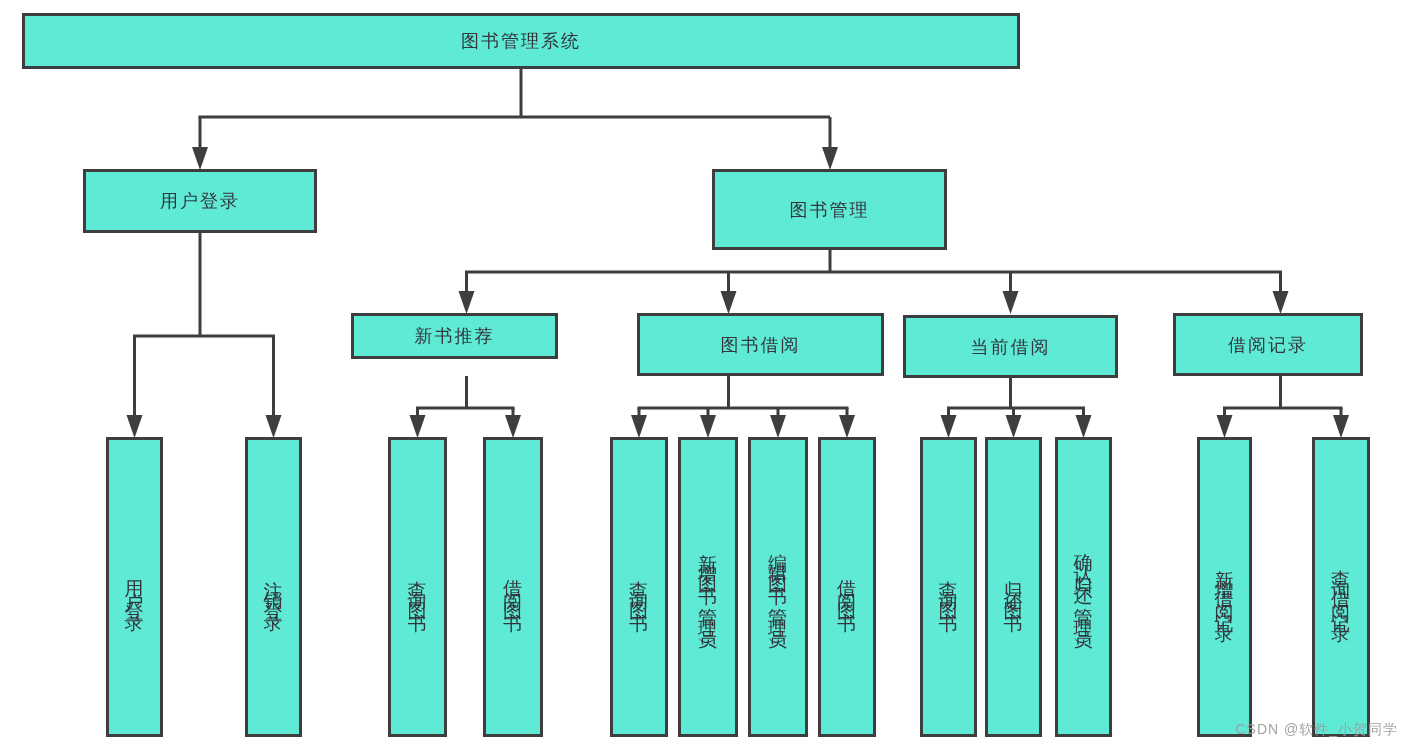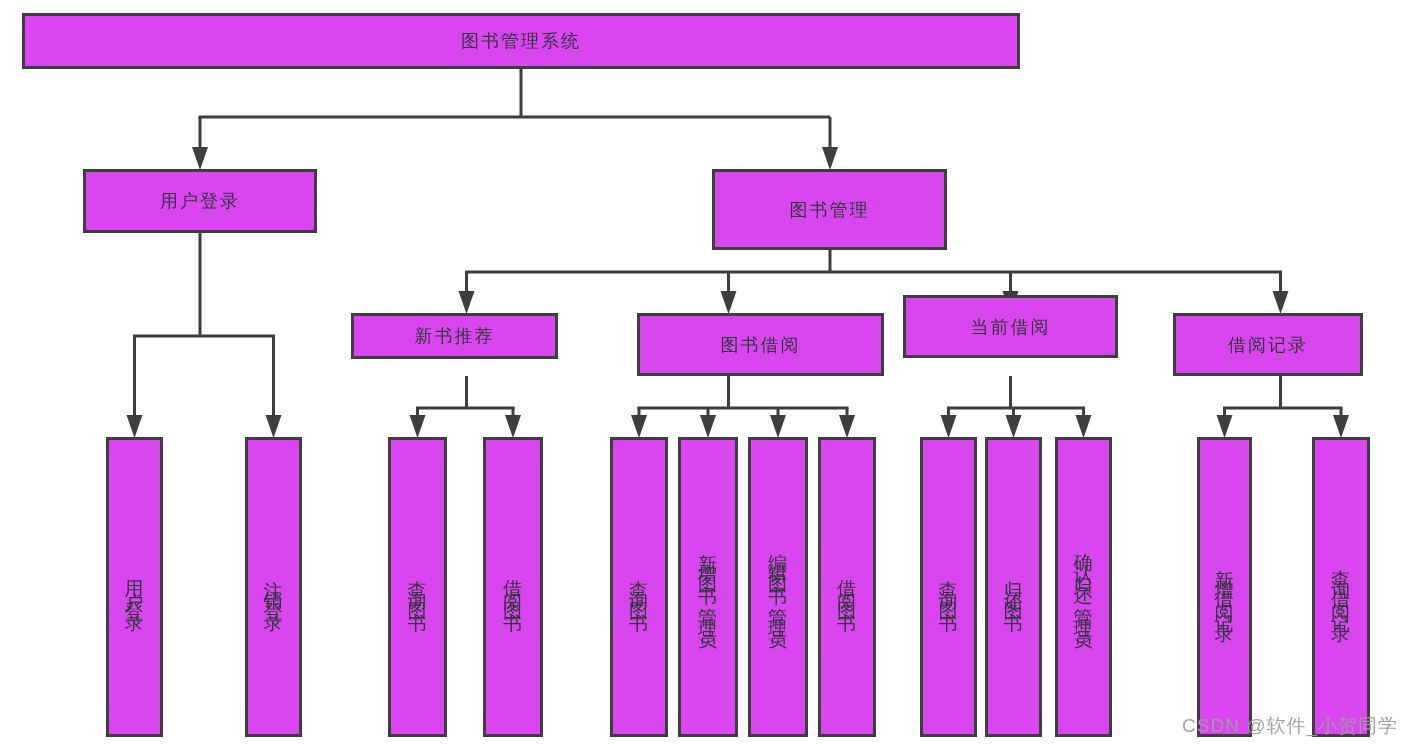--- a/index.html
+++ b/index.html
@@ -13,21 +13,21 @@
     overflow: hidden;
   }
   .wires {
     position: absolute;
     left: 0; top: 0;
     width: 1405px; height: 747px;
   }
   .box {
     position: absolute;
     box-sizing: border-box;
-    background: #d946ef;
+    background: #5eead4;
     border: 3px solid #3e3e3e;
     display: flex;
     align-items: center;
     justify-content: center;
   }
   .hlabel {
     font-size: 18px;
     letter-spacing: 2px;
     color: #33363c;
     white-space: nowrap;
@@ -36,21 +36,21 @@
     writing-mode: vertical-rl;
     font-size: 19px;
     line-height: 1;
     letter-spacing: 11px;
     color: #33363c;
   }
   .watermark {
     position: absolute;
     right: 7px;
     bottom: 8px;
-    font-size: 19px;
+    font-size: 14px;
     letter-spacing: 1px;
     color: #9e9e9e;
     opacity: 0.95;
     white-space: nowrap;
   }
 </style>
 </head>
 <body>
 
 <div class="canvas">
@@ -134,21 +134,21 @@
   <div class="box" style="left:712px;top:169px;width:235px;height:81px">
     <span class="hlabel">图书管理</span>
   </div>
 
   <div class="box" style="left:351px;top:313px;width:207px;height:46px">
     <span class="hlabel">新书推荐</span>
   </div>
   <div class="box" style="left:637px;top:313px;width:247px;height:63px">
     <span class="hlabel">图书借阅</span>
   </div>
-  <div class="box" style="left:903px;top:295px;width:215px;height:63px">
+  <div class="box" style="left:903px;top:315px;width:215px;height:63px">
     <span class="hlabel">当前借阅</span>
   </div>
   <div class="box" style="left:1173px;top:313px;width:190px;height:63px">
     <span class="hlabel">借阅记录</span>
   </div>
 
   <div class="box" style="left:106px;top:437px;width:57px;height:300px">
     <span class="vlabel">用户登录</span>
   </div>
   <div class="box" style="left:245px;top:437px;width:57px;height:300px">

